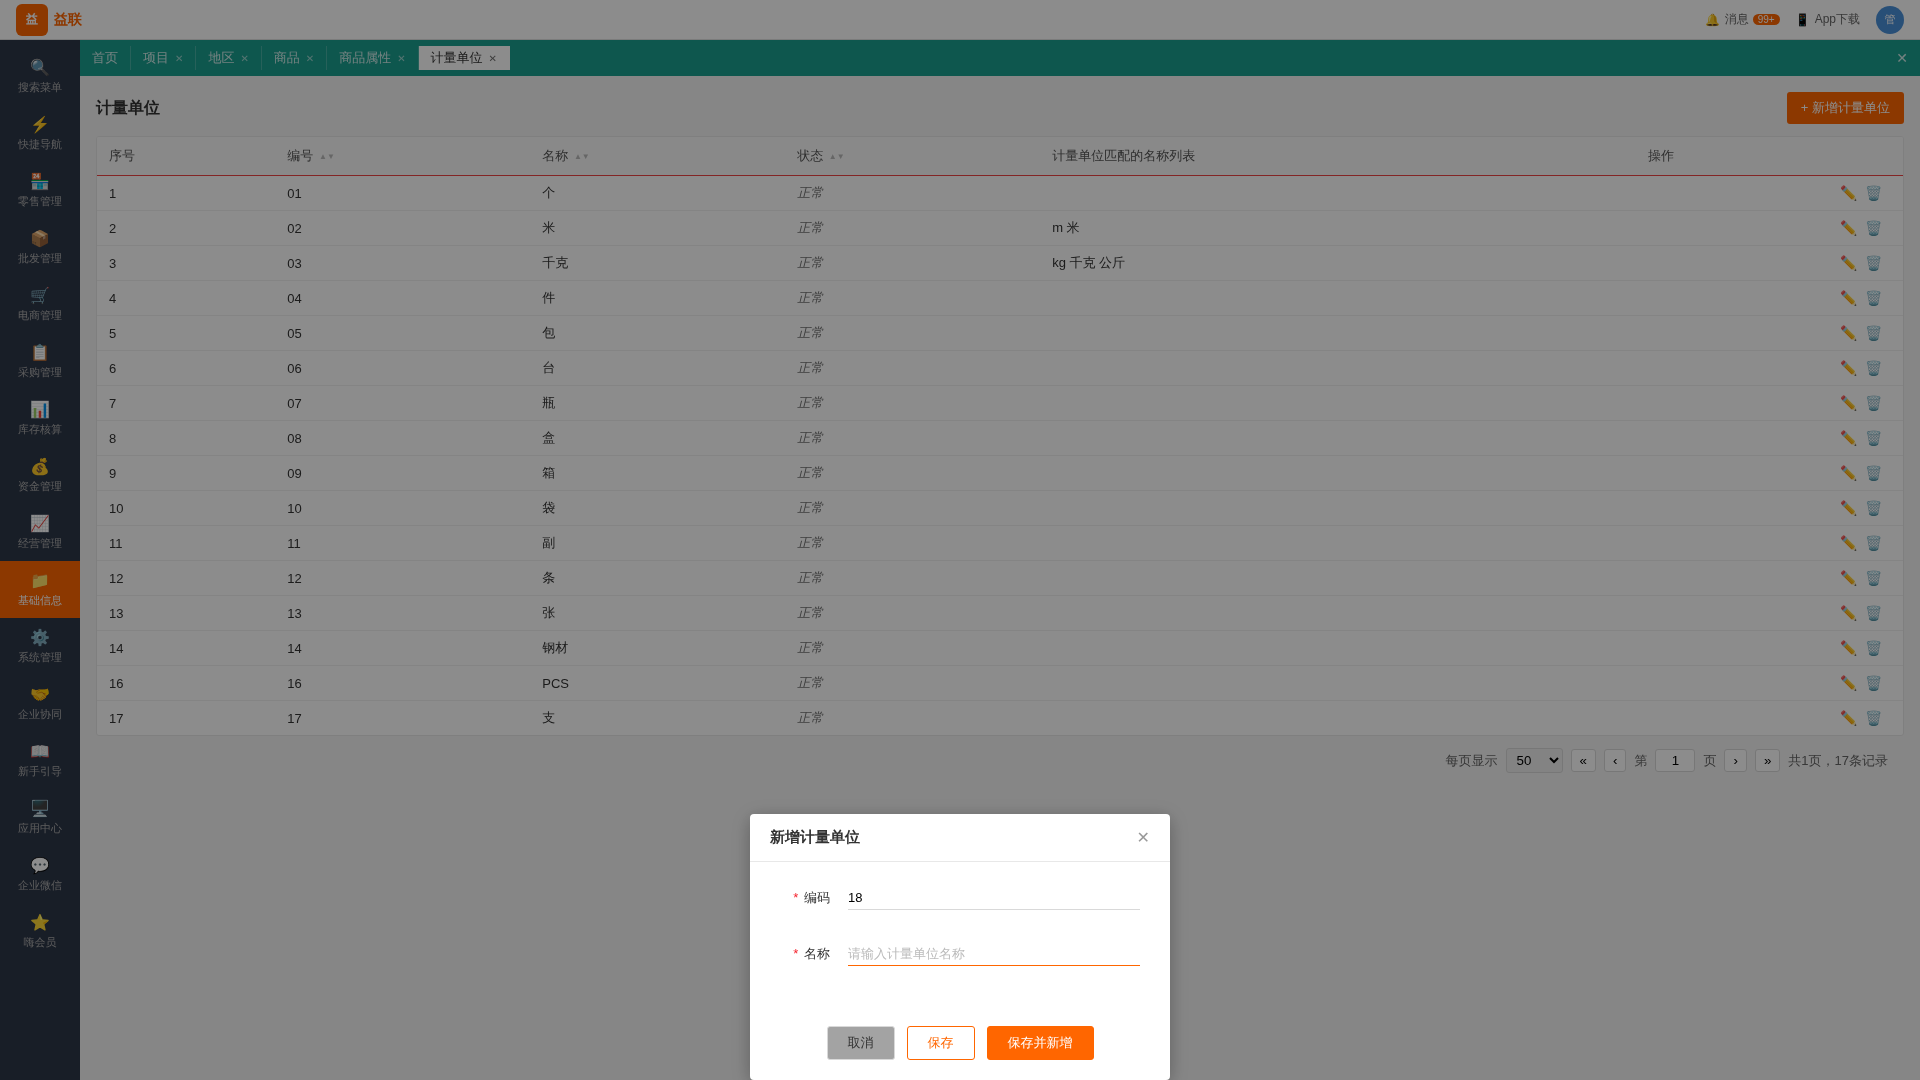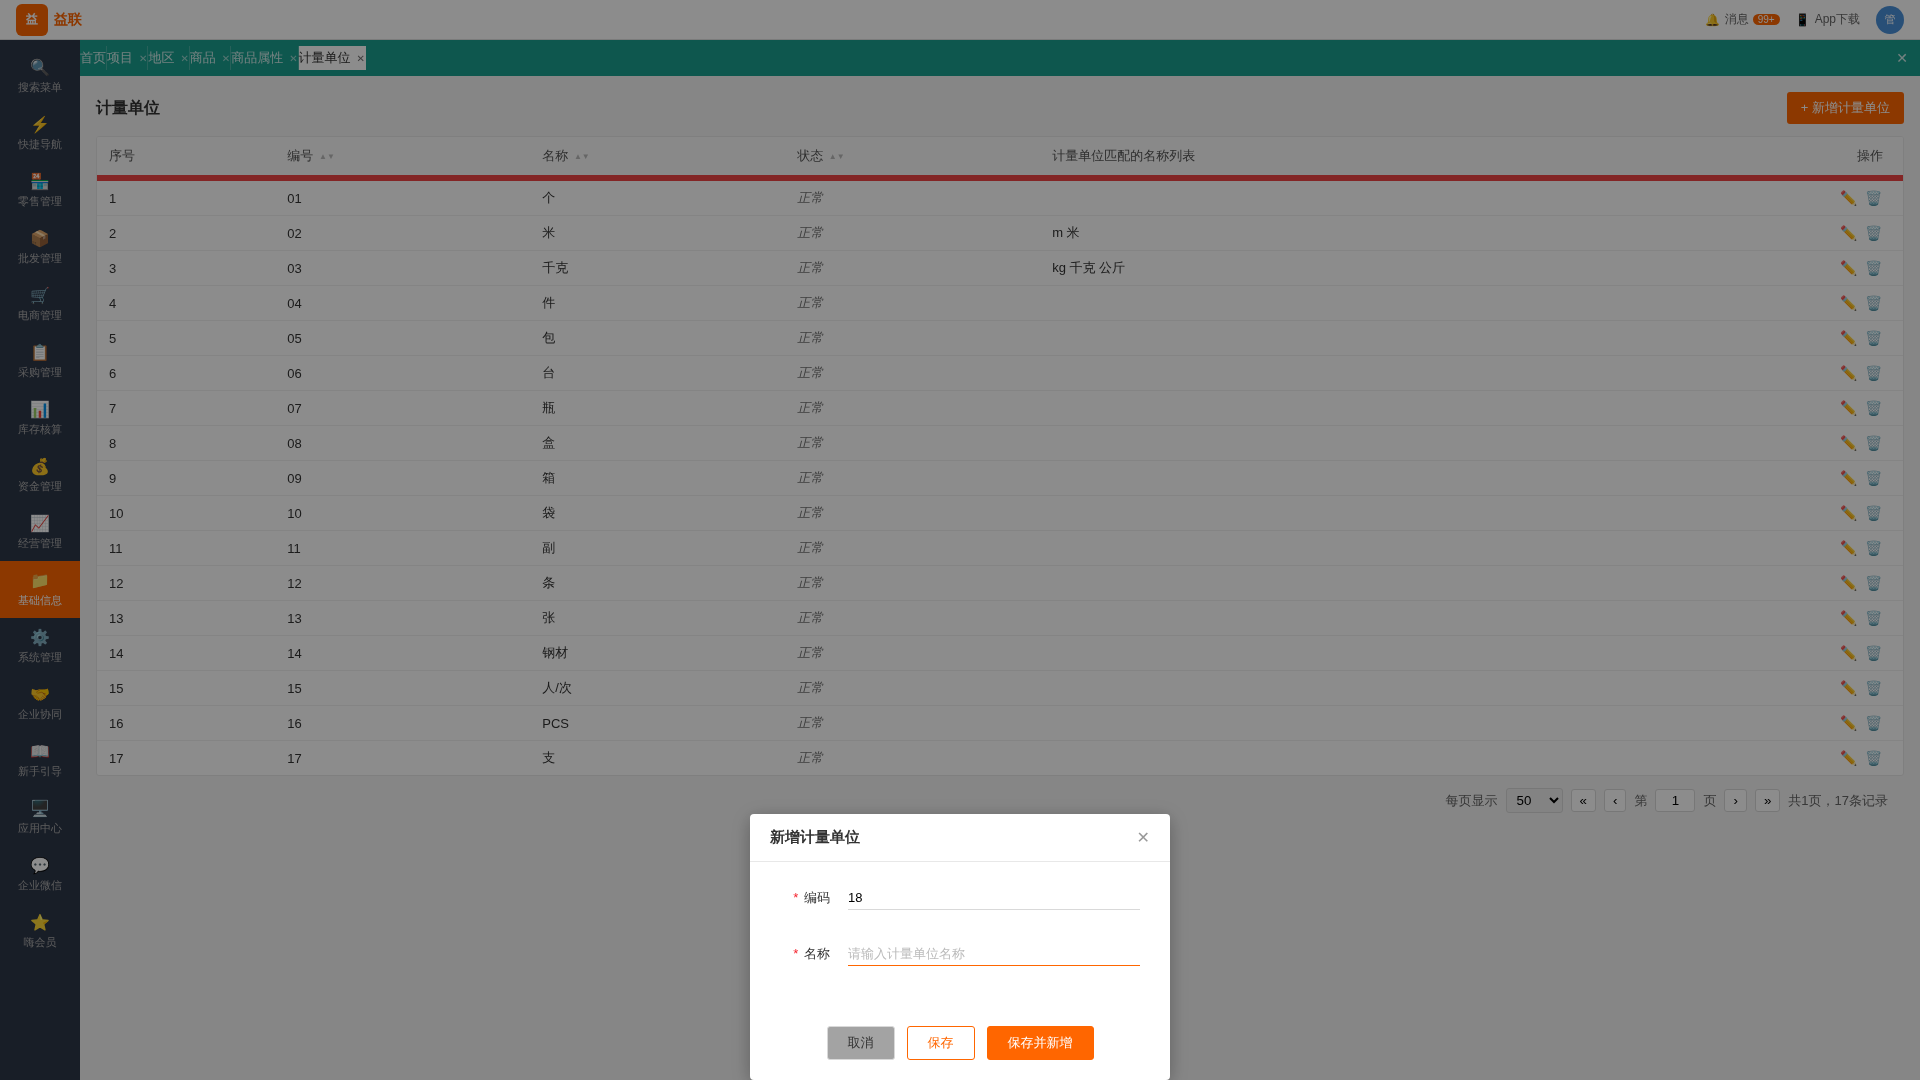--- a/index.html
+++ b/index.html
@@ -23,36 +23,36 @@
     .sidebar { width: 80px; background: #2d3748; display: flex; flex-direction: column; align-items: center; padding-top: 8px; flex-shrink: 0; }
     .sidebar-item { width: 100%; padding: 10px 0; display: flex; flex-direction: column; align-items: center; cursor: pointer; color: #aaa; font-size: 11px; gap: 3px; }
     .sidebar-item.active { background: #f60; color: #fff; }
     .sidebar-icon { font-size: 16px; }
 
     
     .content-area { flex: 1; display: flex; flex-direction: column; overflow: hidden; }
 
     
     .tabs-bar { height: 36px; background: #1a9e8f; display: flex; align-items: center; padding: 0 0; flex-shrink: 0; }
-    .tab { height: 24px; padding: 0 0; display: flex; align-items: center; gap: 6px; cursor: pointer; font-size: 13px; color: rgba(255,255,255,0.8); border-right: 1px solid rgba(255,255,255,0.2); }
+    .tab { height: 24px; padding: 0 12px; display: flex; align-items: center; gap: 6px; cursor: pointer; font-size: 13px; color: rgba(255,255,255,0.8); border-right: 1px solid rgba(255,255,255,0.2); }
     .tab.active { background: #fff; color: #333; }
     .tab-close { font-size: 10px; opacity: 0.7; }
     .tab-close-right { margin-left: auto; color: rgba(255,255,255,0.8); padding: 0 12px; cursor: pointer; font-size: 14px; }
 
     
     .page-content { flex: 1; background: #f5f5f5; padding: 16px; overflow: auto; }
     .page-header { display: flex; align-items: center; justify-content: space-between; margin-bottom: 12px; }
     .page-title { font-size: 16px; font-weight: bold; color: #333; }
     .add-btn { background: #f60; color: #fff; border: none; padding: 7px 14px; border-radius: 3px; cursor: pointer; font-size: 13px; }
 
     
     .table-wrap { background: #fff; border-radius: 3px; overflow: hidden; border: 1px solid #e8e8e8; }
     table { width: 100%; border-collapse: collapse; }
     thead tr { background: #fafafa; }
-    th { padding: 10px 12px; text-align: left; font-weight: 500; color: #555; border-bottom: 6px solid #ef4444; font-size: 13px; white-space: nowrap; }
+    th { padding: 10px 12px; text-align: left; font-weight: 500; color: #555; border-bottom: 1px solid #ef4444; font-size: 13px; white-space: nowrap; }
     td { padding: 8px 12px; border-bottom: 1px solid #f0f0f0; font-size: 13px; color: #333; }
     tr:last-child td { border-bottom: none; }
     .status-normal { color: #737373; font-style: italic; }
     .action-icons { display: flex; gap: 8px; }
     .action-icon { cursor: pointer; color: #999; font-size: 14px; }
     .sort-arrows { display: inline-flex; flex-direction: column; font-size: 8px; vertical-align: middle; margin-left: 2px; color: #bbb; }
 
     
     .pagination { display: flex; align-items: center; justify-content: flex-end; padding: 12px 16px; gap: 8px; font-size: 13px; color: #666; }
     .page-btn { border: 1px solid #d9d9d9; background: #fff; padding: 3px 8px; border-radius: 3px; cursor: pointer; }
@@ -226,21 +226,21 @@
                 <span>名称</span>
                 <span class="sort-arrows">▲▼</span>
               </th>
               <th>
                 <span>状态</span>
                 <span class="sort-arrows">▲▼</span>
               </th>
               <th>
                 <span>计量单位匹配的名称列表</span>
               </th>
-              <th style="text-align:right; padding-right: 20px;">
+              <th style="padding-right: 20px;">
                 <span>操作</span>
               </th>
             </tr>
           </thead>
           <tbody id="table-body">
           <tr>
     <td>1</td>
     <td>01</td>
     <td>个</td>
     <td><span class="status-normal">正常</span></td>
@@ -405,33 +405,20 @@
       <div class="action-icons" style="justify-content:flex-end; padding-right:8px;">
         <span class="action-icon">✏️</span>
         <span class="action-icon">🗑️</span>
       </div>
     </td>
   </tr>
               <tr>
     <td>14</td>
     <td>14</td>
     <td>钢材</td>
-    <td><span class="status-normal">正常</span></td>
-    <td></td>
-    <td>
-      <div class="action-icons" style="justify-content:flex-end; padding-right:8px;">
-        <span class="action-icon">✏️</span>
-        <span class="action-icon">🗑️</span>
-      </div>
-    </td>
-  </tr>
-              <tr>
-    <td>15</td>
-    <td>15</td>
-    <td>人/次</td>
     <td><span class="status-normal">正常</span></td>
     <td></td>
     <td>
       <div class="action-icons" style="justify-content:flex-end; padding-right:8px;">
         <span class="action-icon">✏️</span>
         <span class="action-icon">🗑️</span>
       </div>
     </td>
   </tr>
               <tr>

